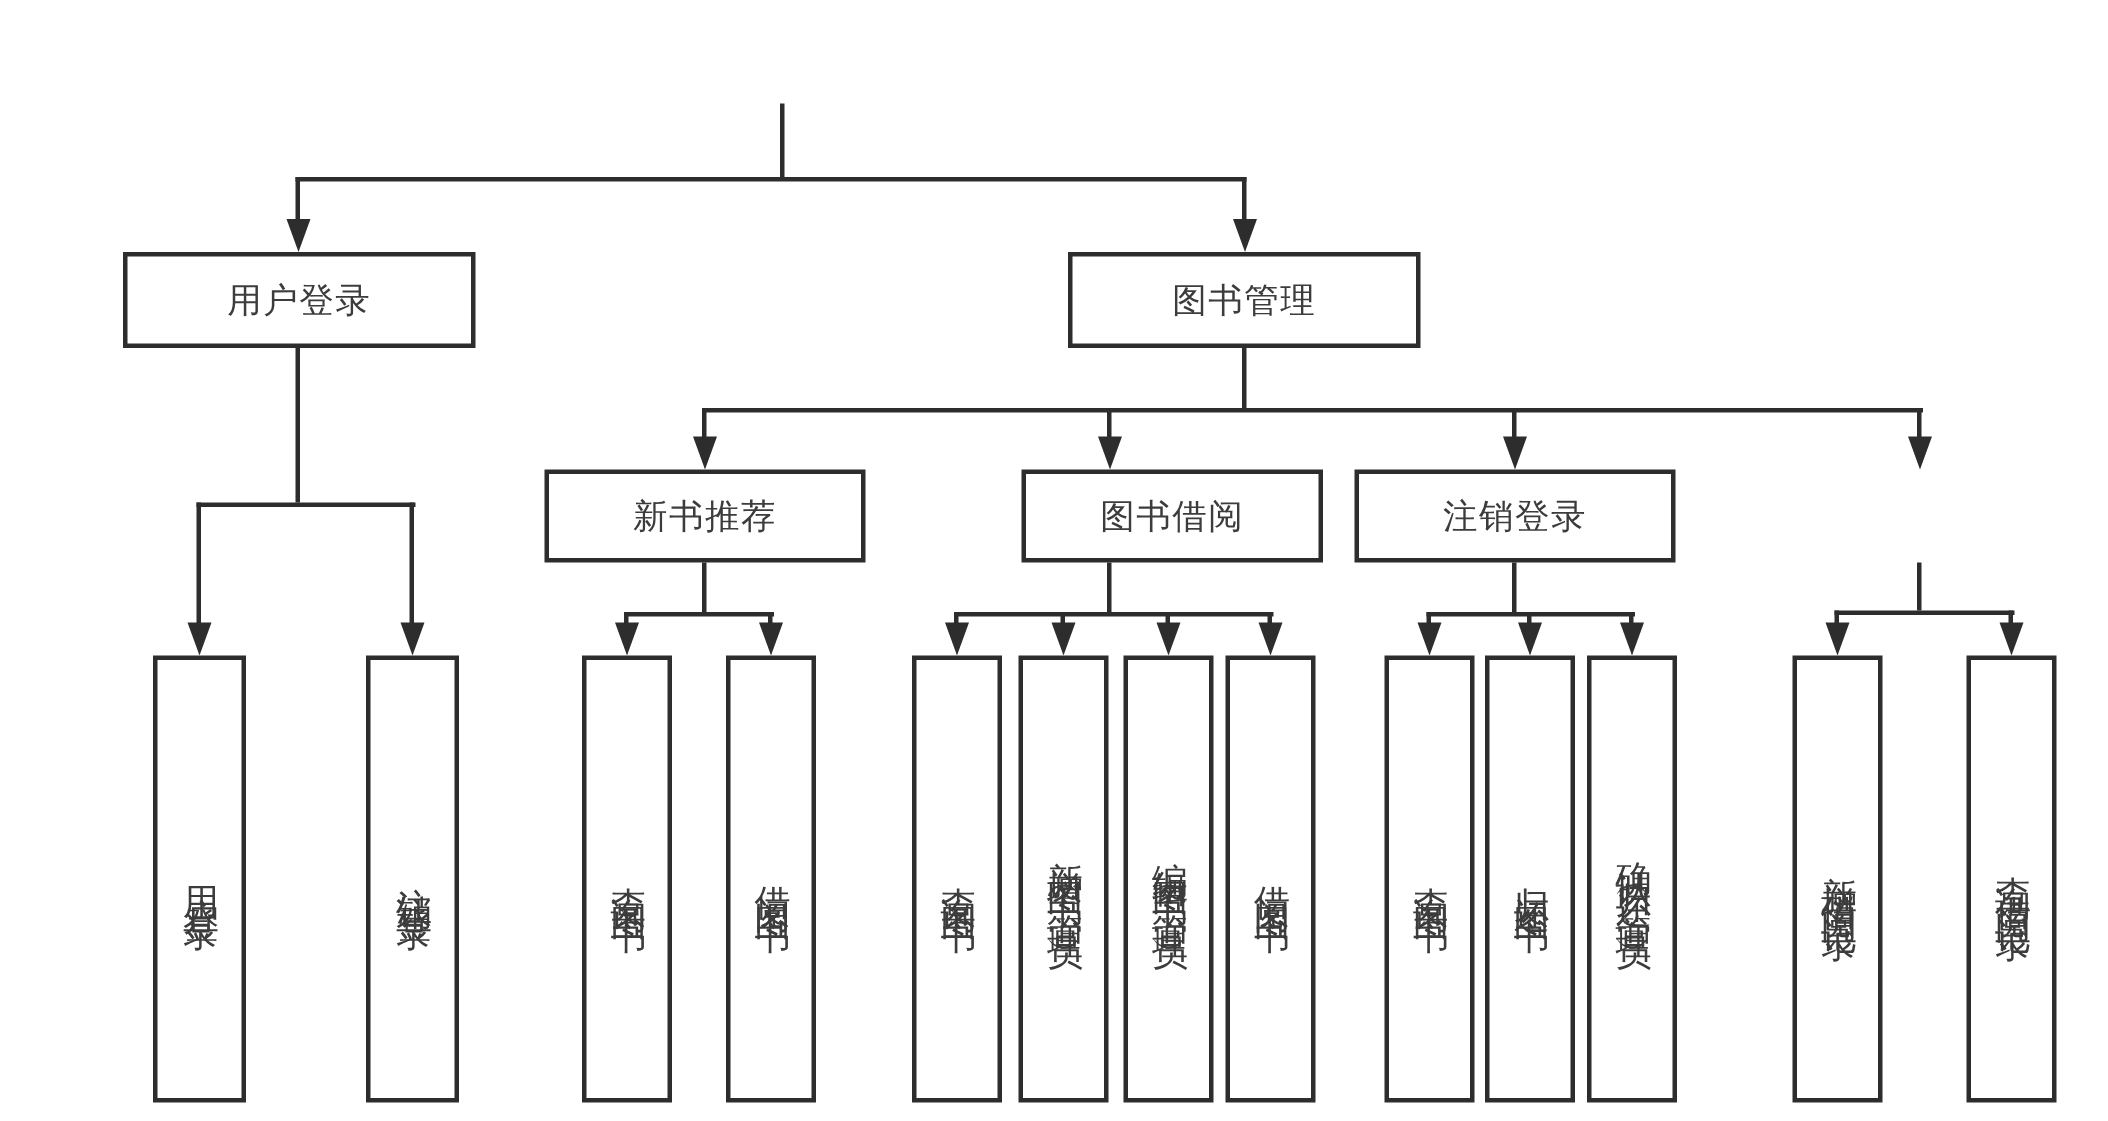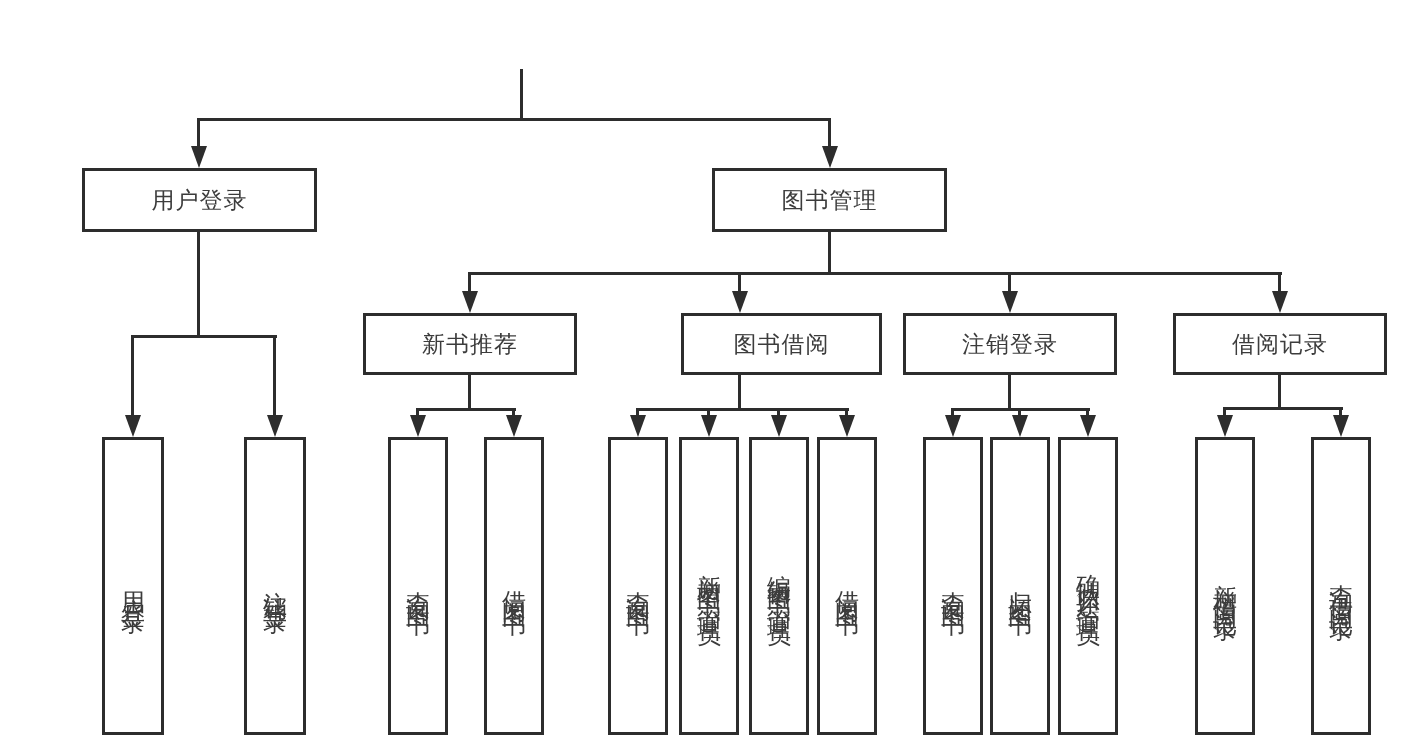--- a/index.html
+++ b/index.html
@@ -86,23 +86,20 @@
 
   <div class="box hnode" style="left:363px;top:313px;width:214px;height:62px;">
     <span>新书推荐</span>
   </div>
   <div class="box hnode" style="left:633px;top:313px;width:201px;height:62px;margin-left:48px;">
     <span>图书借阅</span>
   </div>
   <div class="box hnode" style="left:903px;top:313px;width:214px;height:62px;">
     <span>注销登录</span>
   </div>
-  <div class="box hnode" style="left:1173px;top:313px;width:214px;height:62px;">
-    <span>借阅记录</span>
-  </div>
 
   <div class="vl" style="left:468px;top:375px;height:33px;"></div>
   <div class="hl" style="left:416px;top:408px;width:100px;"></div>
   <div class="vl" style="left:416px;top:408px;height:9px;"></div>
   <div class="ah" style="left:410px;top:415px;"></div>
   <div class="vl" style="left:512px;top:408px;height:9px;"></div>
   <div class="ah" style="left:506px;top:415px;"></div>
 
   <div class="vl" style="left:738px;top:375px;height:33px;"></div>
   <div class="hl" style="left:636px;top:408px;width:213px;"></div>

